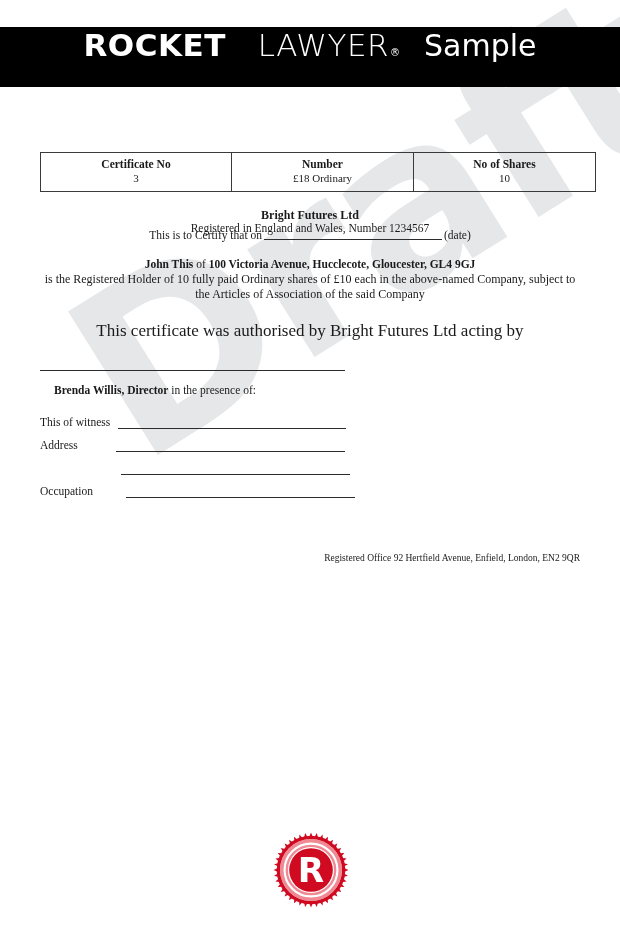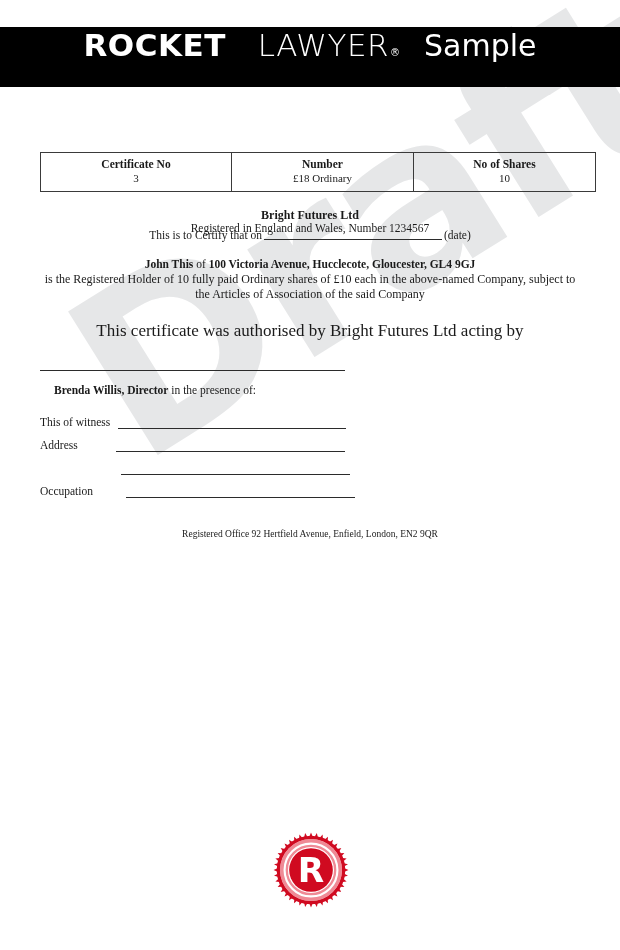--- a/index.html
+++ b/index.html
@@ -218,23 +218,23 @@
   }
   .w-rule.r1 { width: 229px; margin-left: 0px; }
   .w-rule.r2 { width: 228px; margin-left: 8px; }
   .w-rule.r3 { width: 229px; margin-left: 38px; }
   .w-rule.r4 { width: 229px; margin-left: 81px; }
   .w-rule.r5 { width: 229px; margin-left: 33px; }
 
   .reg-office {
     position: absolute;
     left: 40px;
-    top: 529px;
+    top: 553px;
     width: 540px;
-    text-align: center;
+    text-align: right;
     font-size: 9.5px;
   }
 
   
   .seal {
     position: absolute;
     left: 272px;
     top: 831px;
     width: 78px;
     height: 78px;

